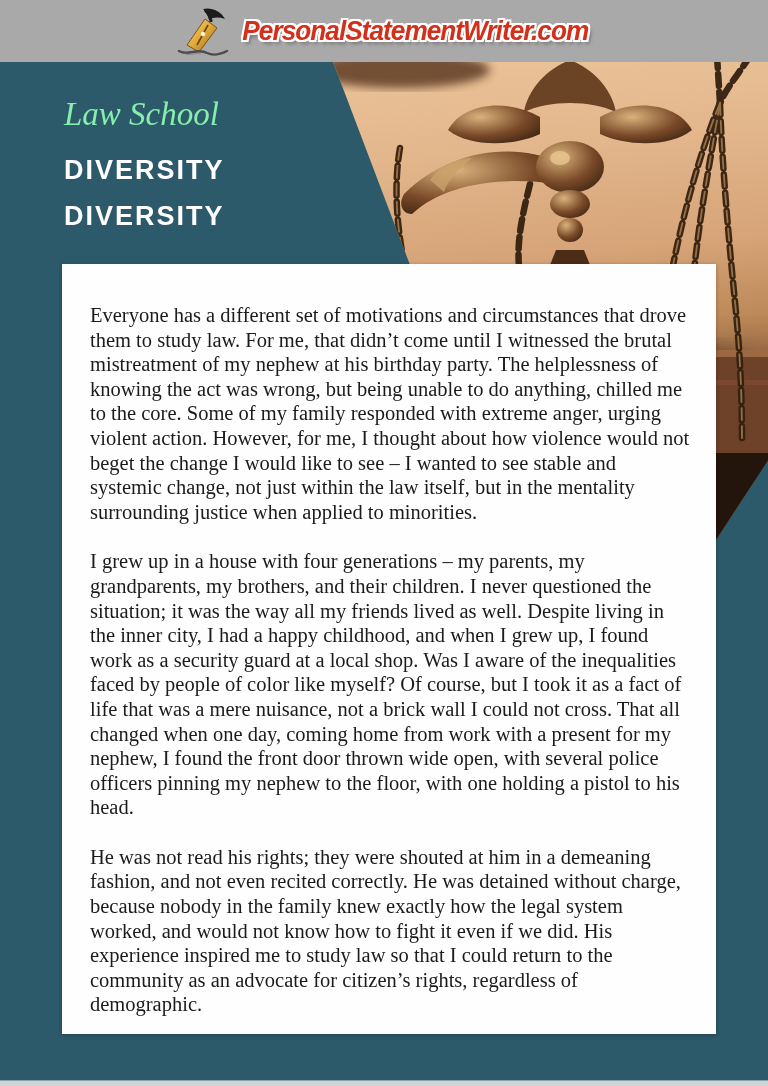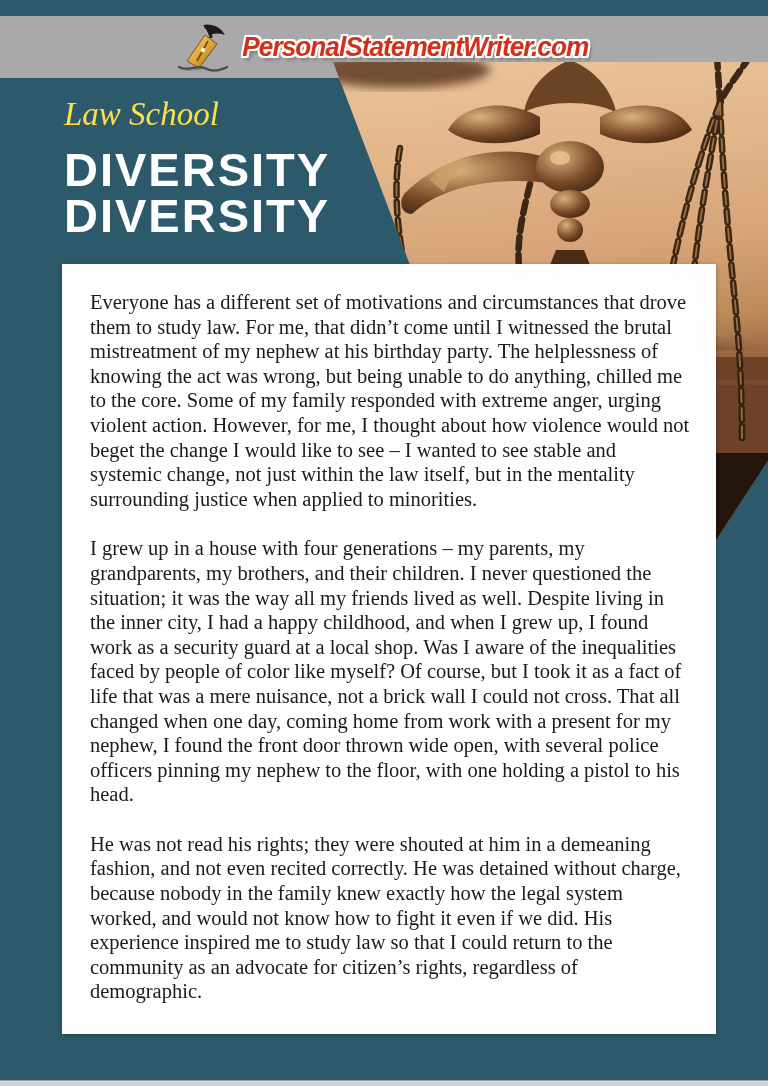--- a/index.html
+++ b/index.html
@@ -5,21 +5,21 @@
   html,body{margin:0;padding:0;}
   .page{
     position:relative;
     width:768px;height:1086px;
     background:#2c5a6a;
     overflow:hidden;
     font-family:"Liberation Sans",sans-serif;
   }
   
   .topbar{
-    position:absolute;top:16px;left:0;width:768px;height:62px;
+    position:absolute;top:0;left:0;width:768px;height:62px;
     background:#a9a9aa;
     display:flex;align-items:center;justify-content:center;
   }
   .logo{display:flex;align-items:center;gap:6px;}
   .logo svg{width:56px;height:50px;margin-top:2px;}
   .logo-text{
     font-family:"Liberation Sans",sans-serif;
     font-style:italic;font-weight:bold;
     font-size:27px;letter-spacing:-1px;
     color:#d2301a;
@@ -35,35 +35,35 @@
     background:linear-gradient(175deg,
       #edc89d 0%, #e3b68c 24%, #d6a478 44%, #bd8a59 58%,
       #7d5136 72%, #3a2416 84%, #2b1a10 100%);
     clip-path:polygon(333px 0, 768px 0, 768px 398px, 716px 478px, 716px 203px, 410px 203px);
   }
   .photo svg{position:absolute;top:0;left:0;}
   
   .hero-text{position:absolute;left:64px;top:96px;color:#fff;}
   .hero-eyebrow{
     font-family:"Liberation Serif",serif;
-    font-style:italic;font-size:33px;color:#fde047;
+    font-style:italic;font-size:33px;color:#86efac;
     margin:0 0 14px 0;
   }
   .hero-title{
     margin:0;font-family:"Liberation Sans",sans-serif;
-    font-weight:bold;font-size:47px;line-height:46px;
+    font-weight:bold;font-size:27px;line-height:46px;
     letter-spacing:2px;color:#ffffff;
   }
   
   .card{
     position:absolute;left:62px;top:264px;width:654px;height:770px;
     background:#fefefe;
     box-shadow:0 1px 4px rgba(0,0,0,.28);
     box-sizing:border-box;
-    padding:26px 24px 0 28px;
+    padding:39px 24px 0 28px;
   }
   .card p{
     margin:0 0 25px 0;
     font-family:"Liberation Serif","DejaVu Serif",serif;
     font-size:20.5px;line-height:24.6px;
     color:#1b1b1b;
   }
   
   .footer-strip{
     position:absolute;left:0;bottom:0;width:768px;height:5px;

